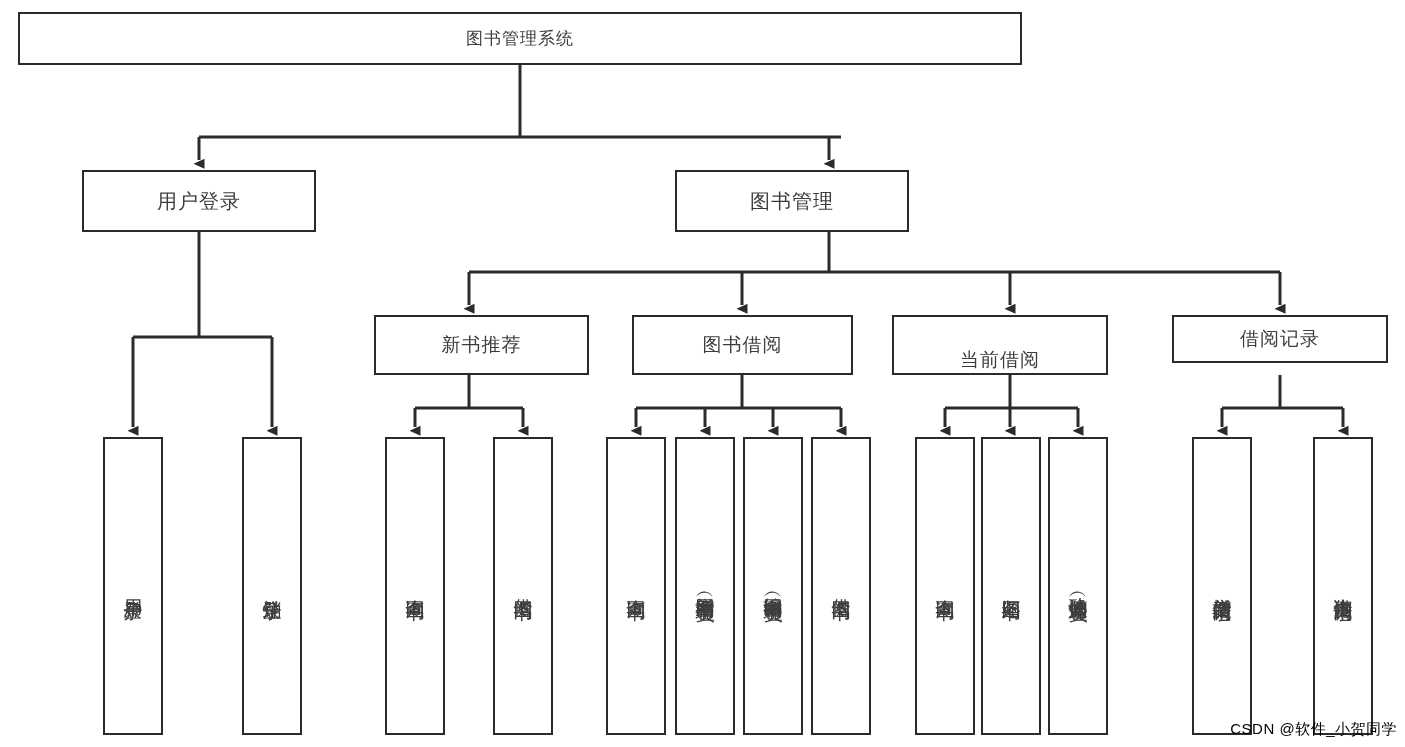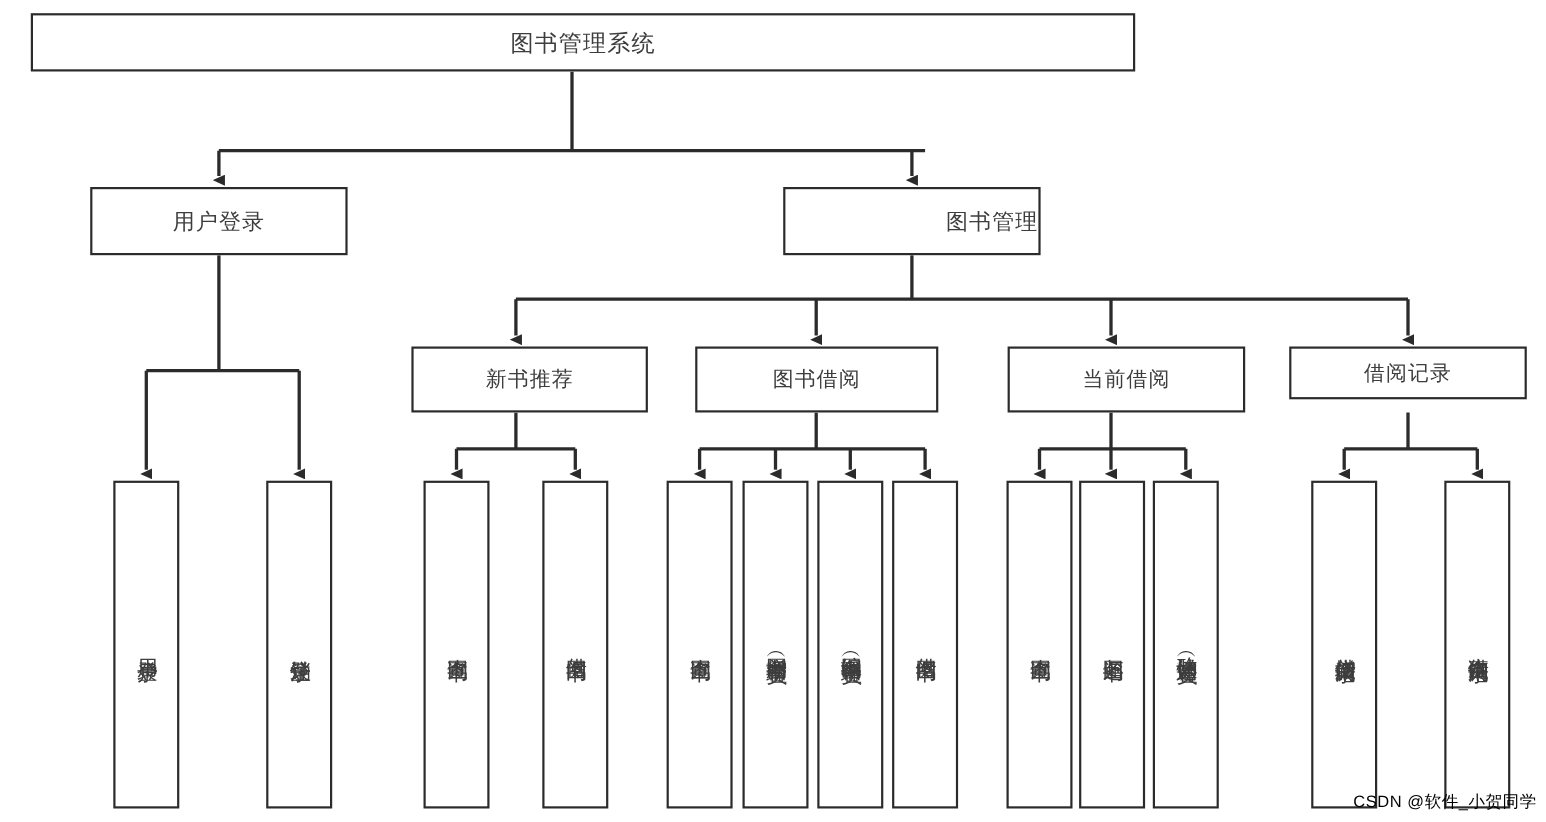--- a/index.html
+++ b/index.html
@@ -1,21 +1,21 @@
 <!DOCTYPE html>
 <html><head>
 <meta charset="utf-8">
 <style>
   html,body{margin:0;padding:0;background:#ffffff;}
   body{width:1405px;height:747px;font-family:"Liberation Sans","DejaVu Sans",sans-serif;overflow:hidden;}
   #stage{position:relative;width:1405px;height:747px;background:#fff;}
   svg#wires{position:absolute;left:0;top:0;width:1405px;height:747px;}
   .node{position:absolute;box-sizing:border-box;background:#fff;border:2px solid #2b2b2b;
         display:flex;align-items:center;justify-content:center;color:#3d3d3d;}
-  .node.root{font-size:21px;margin-left:10px;}
+  .node.root{font-size:17px;}
   .node.lvl2{font-size:20px;}
   .node.lvl3{font-size:19px;}
   .node.leaf{font-size:19px;}
   .vtext{writing-mode:vertical-rl;text-orientation:upright;line-height:1.06;
          letter-spacing:1px;white-space:pre;text-align:center;}
   .htext{white-space:pre;letter-spacing:1px;}
   .watermark{position:absolute;right:8px;bottom:8px;font-size:15px;color:#000000;
              letter-spacing:.5px;white-space:pre;}
 </style>
 </head>
@@ -73,31 +73,31 @@
     </g>
   </svg>
 
   <div class="node root" style="left:18px;top:12px;width:1004px;height:53px;">
     <span class="htext">图书管理系统</span>
   </div>
 
   <div class="node lvl2" style="left:82px;top:170px;width:234px;height:62px;">
     <span class="htext">用户登录</span>
   </div>
-  <div class="node lvl2" style="left:712px;top:170px;width:234px;height:62px;justify-content:flex-end;">
+  <div class="node lvl2" style="left:675px;top:170px;width:234px;height:62px;">
     <span class="htext">图书管理</span>
   </div>
 
   <div class="node lvl3" style="left:362px;top:315px;width:215px;height:60px;margin-left:12px;">
     <span class="htext">新书推荐</span>
   </div>
   <div class="node lvl3" style="left:632px;top:315px;width:221px;height:60px;">
     <span class="htext">图书借阅</span>
   </div>
-  <div class="node lvl3" style="left:916px;top:315px;width:216px;height:60px;">
+  <div class="node lvl3" style="left:892px;top:315px;width:216px;height:60px;align-items:flex-end;">
     <span class="htext">当前借阅</span>
   </div>
   <div class="node lvl3" style="left:1172px;top:315px;width:216px;height:48px;">
     <span class="htext">借阅记录</span>
   </div>
 
   <div class="node leaf" style="left:103px;top:437px;width:60px;height:298px;">
     <span class="vtext">用户登录</span>
   </div>
   <div class="node leaf" style="left:242px;top:437px;width:60px;height:298px;">

